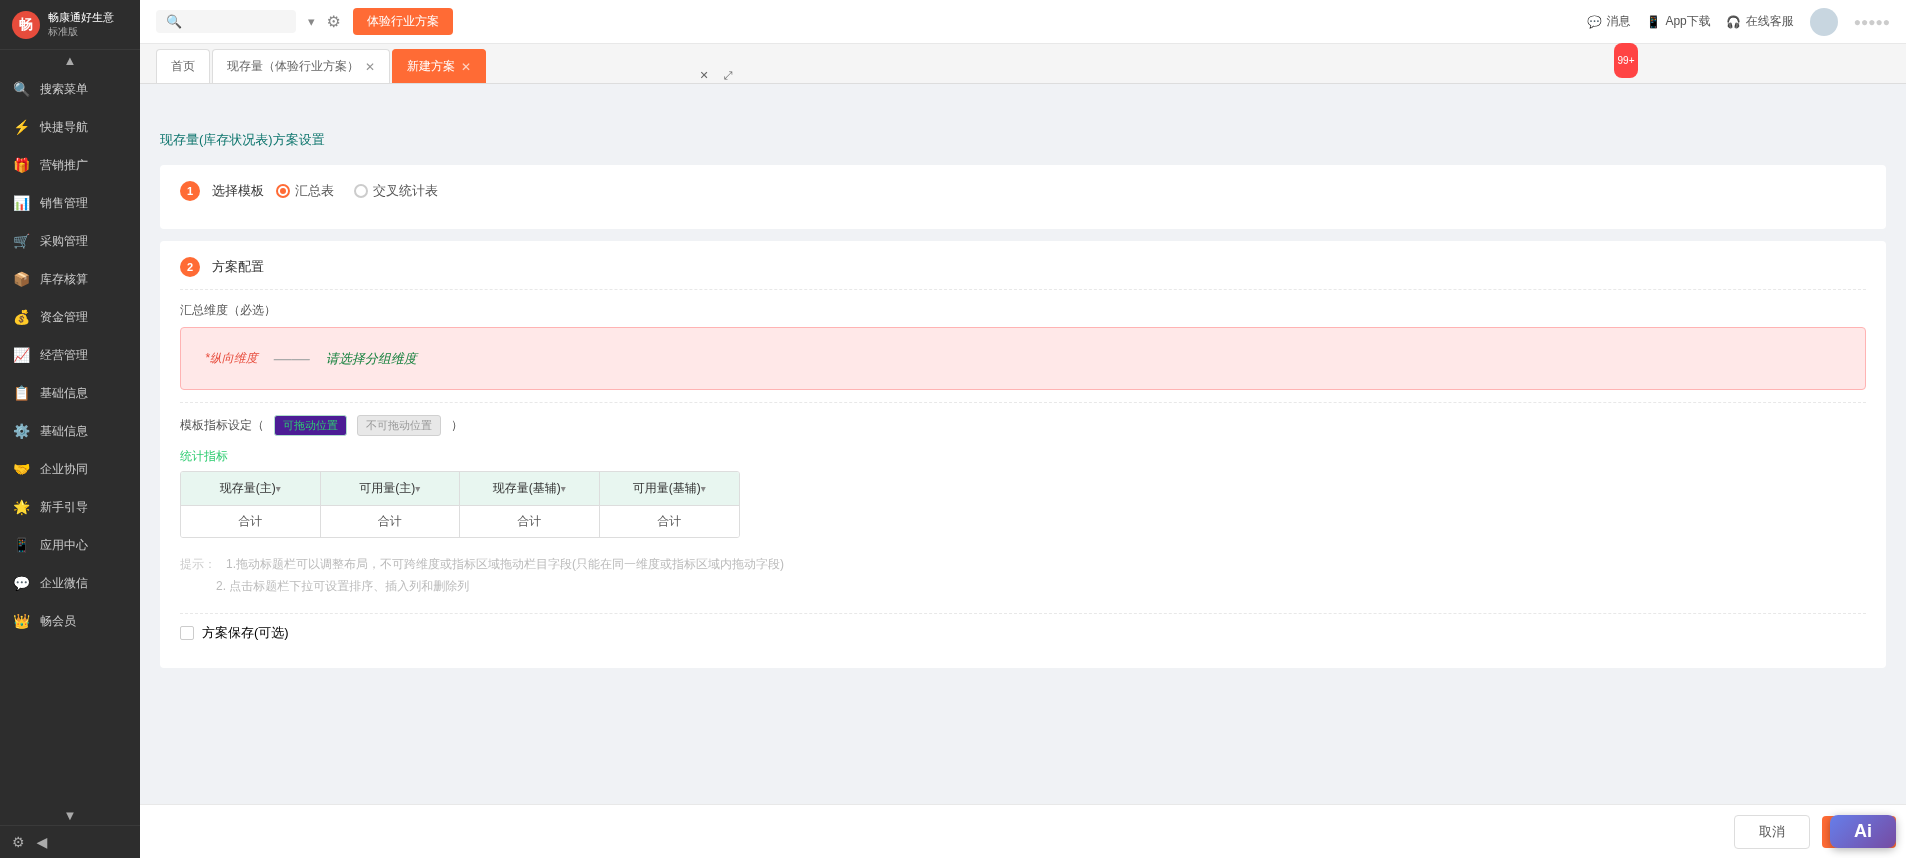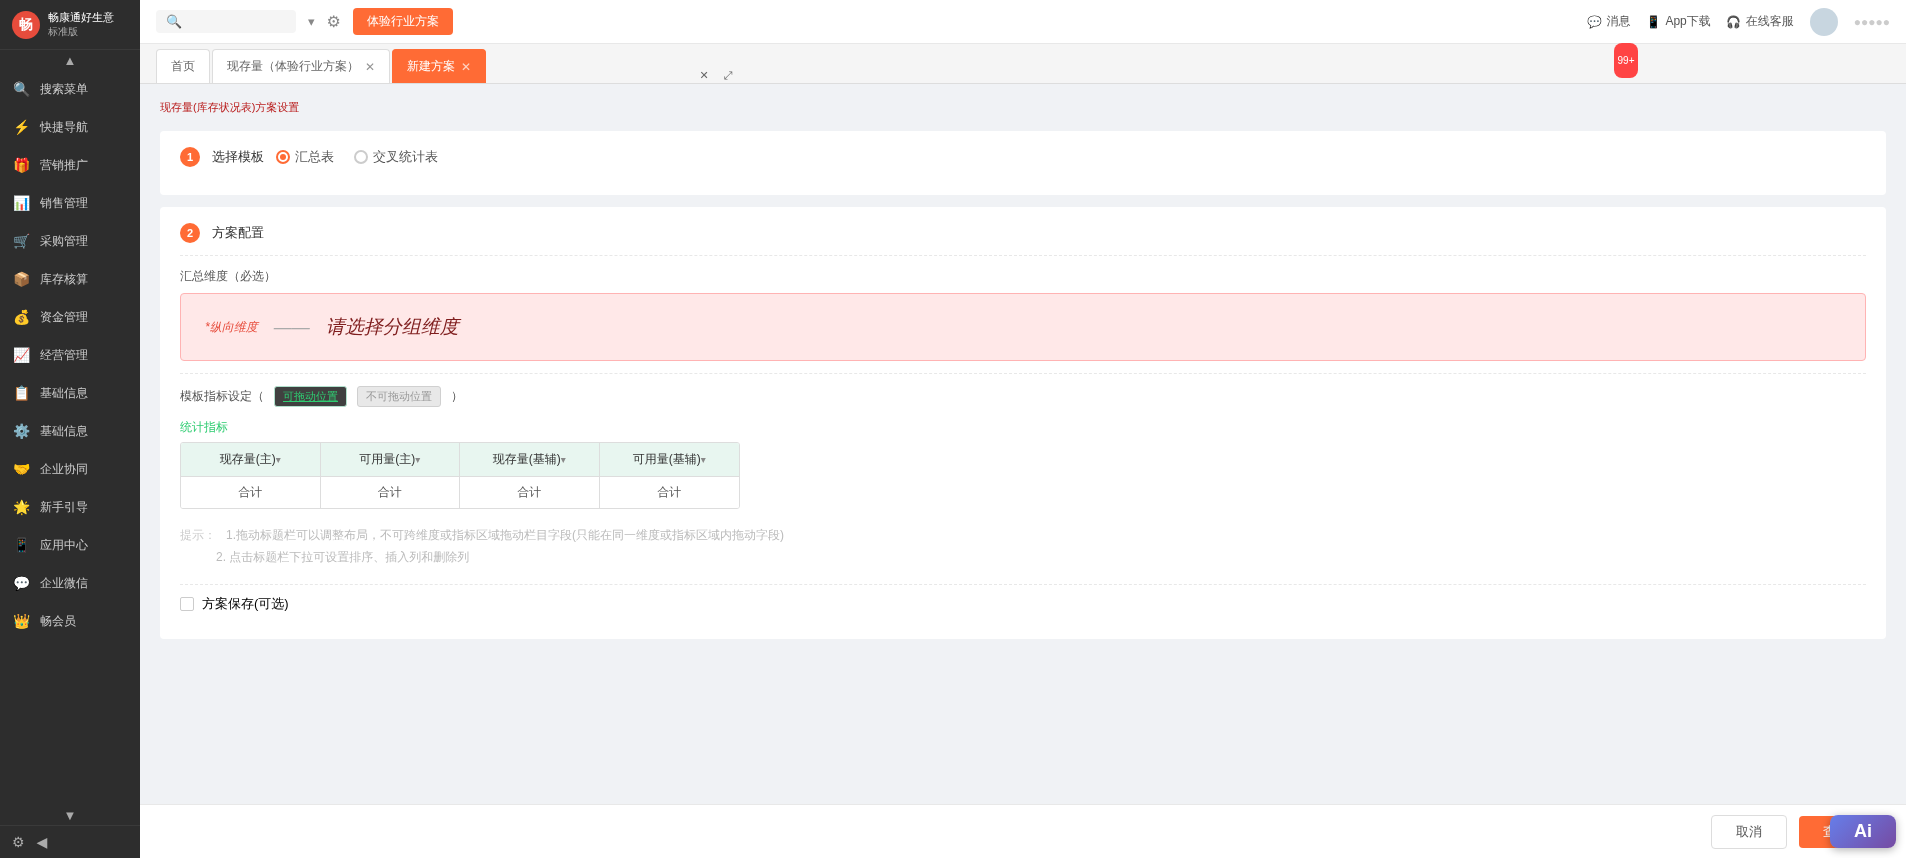--- a/index.html
+++ b/index.html
@@ -216,23 +216,24 @@
     
     .content {
       flex: 1;
       overflow-y: auto;
       padding: 16px 20px;
       background: #f0f2f5;
       position: relative;
     }
 
     .page-title {
-      font-size: 11px;
-      color: #b91c1c;
+      font-size: 13px;
+      color: #0f766e;
       margin-bottom: 16px;
+      margin-top: 31px;
     }
 
     .section-card {
       background: #fff;
       border-radius: 4px;
       padding: 16px 20px;
       margin-bottom: 12px;
     }
 
     
@@ -320,46 +321,45 @@
     }
     .dimension-required {
       color: #e74c3c;
       font-size: 12px;
     }
     .dimension-arrow {
       color: #aaa;
       font-size: 18px;
     }
     .dimension-placeholder {
-      color: #7f1d1d;
-      font-size: 19px;
+      color: #15803d;
+      font-size: 13px;
     }
 
     
     .indicator-settings-row {
       display: flex;
       align-items: center;
       gap: 10px;
       margin-top: 12px;
       font-size: 12px;
       color: #555;
     }
     .drag-badge {
       display: inline-flex;
       align-items: center;
       gap: 4px;
       padding: 2px 8px;
       border-radius: 3px;
       font-size: 11px;
     }
     .drag-badge.draggable {
-      background: #404040;
+      background: #4c1d95;
       color: #2ecc71;
       border: 1px solid #b0e0cc;
-      text-decoration: underline;
     }
     .drag-badge.not-draggable {
       background: #e8e8e8;
       color: #999;
       border: 1px solid #d0d0d0;
     }
 
     
     .stat-title {
       color: #2ecc71;
@@ -433,21 +433,21 @@
     }
 
     
     .action-bar {
       height: 54px;
       background: #fff;
       border-top: 1px solid #e8e8e8;
       display: flex;
       align-items: center;
       justify-content: flex-end;
-      padding: 0 33px;
+      padding: 0 10px;
       gap: 12px;
     }
     .btn-cancel {
       padding: 7px 24px;
       border: 1px solid #ddd;
       border-radius: 4px;
       background: #fff;
       color: #555;
       font-size: 13px;
       cursor: pointer;

